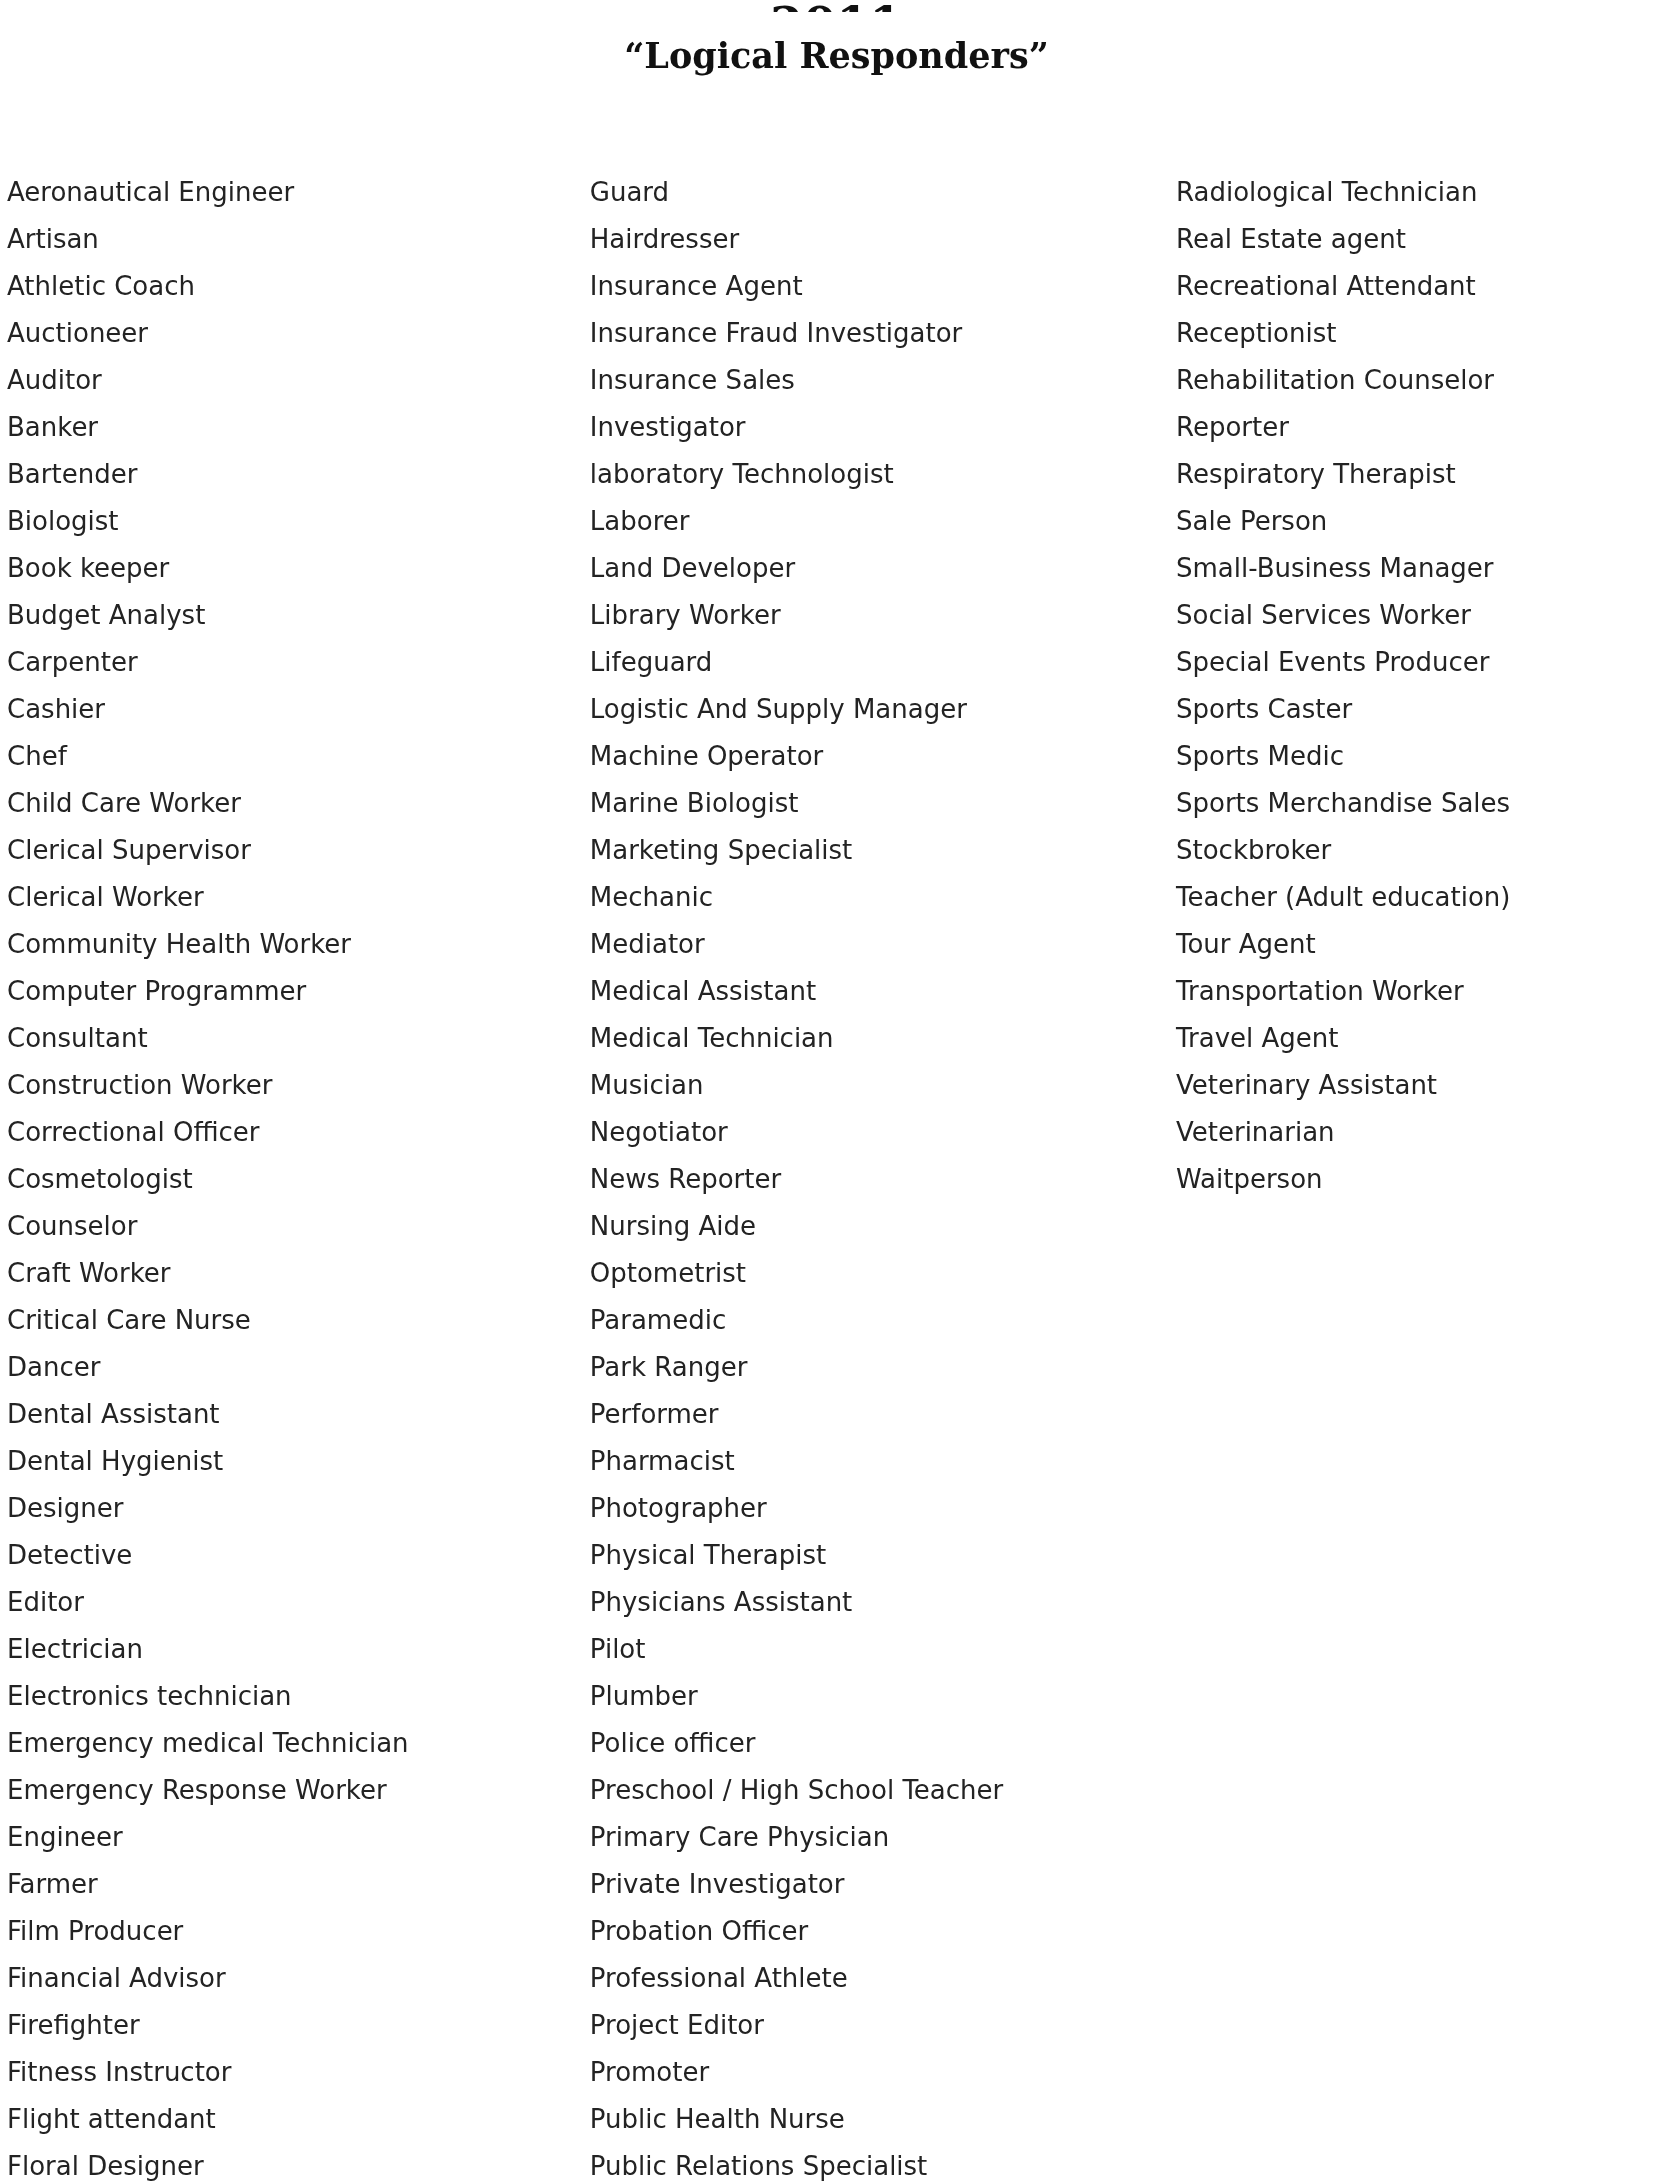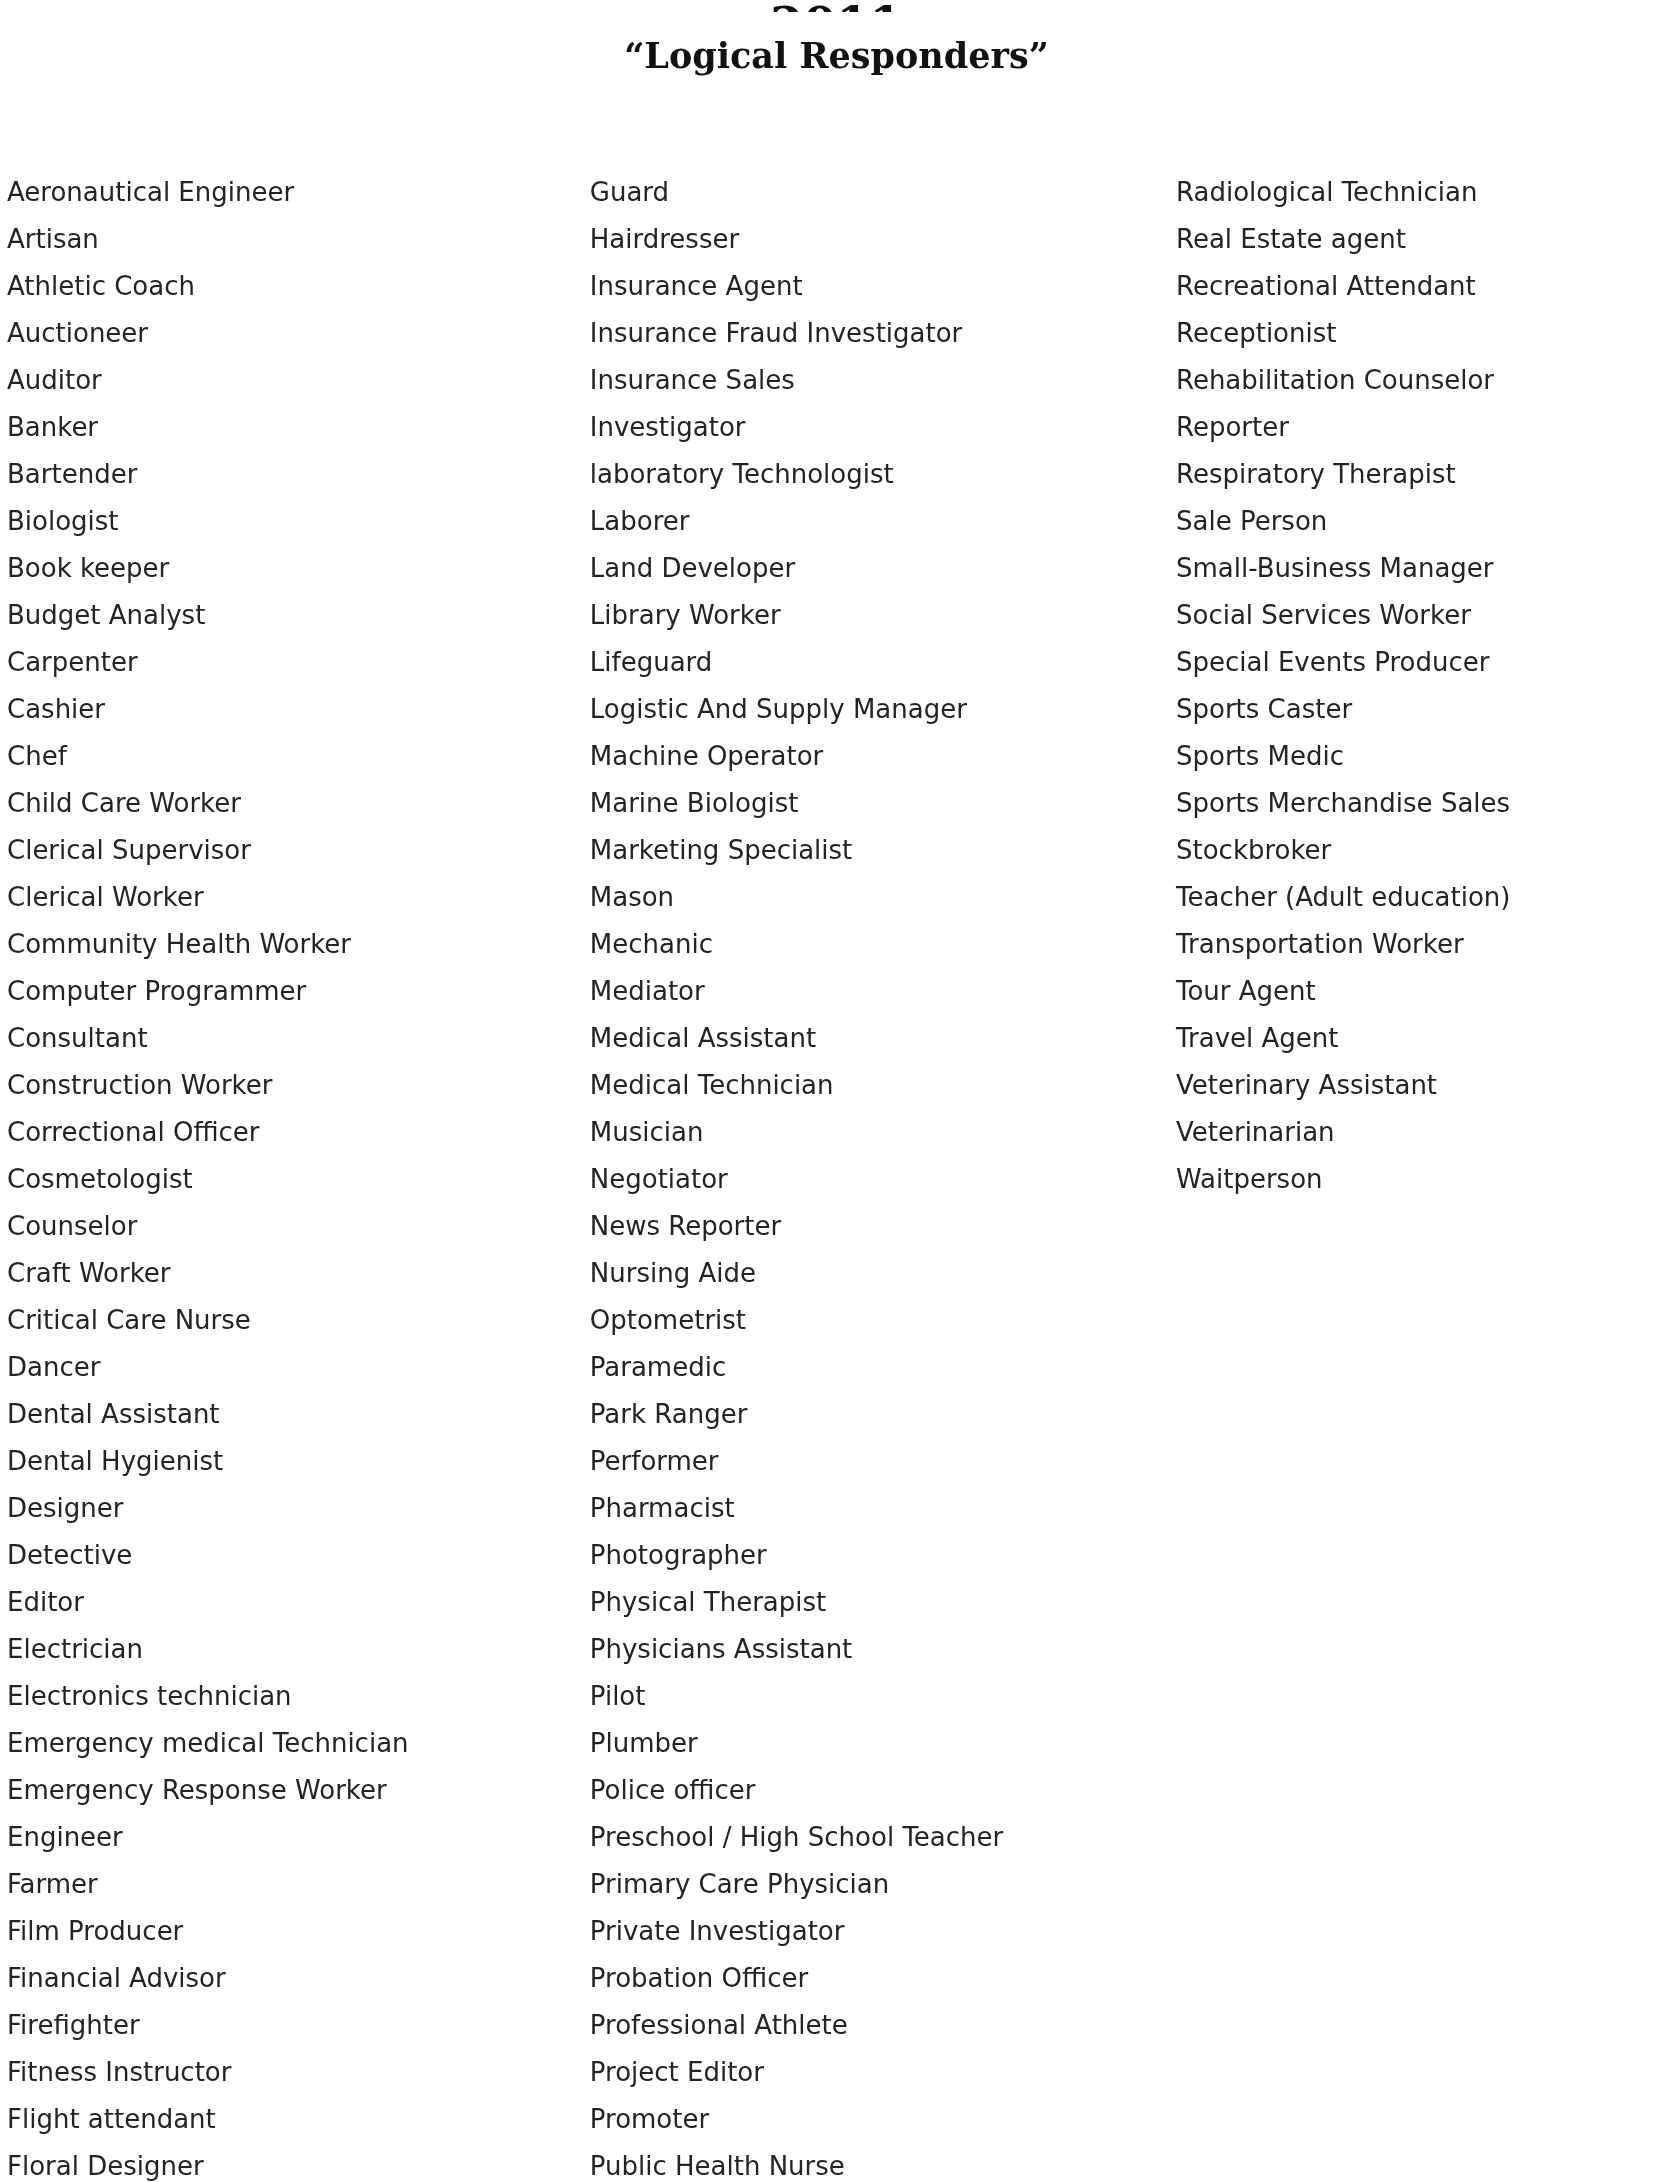--- a/index.html
+++ b/index.html
@@ -133,21 +133,20 @@
         <div class="entry">Investigator</div>
         <div class="entry">laboratory Technologist</div>
         <div class="entry">Laborer</div>
         <div class="entry">Land Developer</div>
         <div class="entry">Library Worker</div>
         <div class="entry">Lifeguard</div>
         <div class="entry">Logistic And Supply Manager</div>
         <div class="entry">Machine Operator</div>
         <div class="entry">Marine Biologist</div>
         <div class="entry">Marketing Specialist</div>
-        <div class="entry">Mason</div>
         <div class="entry">Mechanic</div>
         <div class="entry">Mediator</div>
         <div class="entry">Medical Assistant</div>
         <div class="entry">Medical Technician</div>
         <div class="entry">Musician</div>
         <div class="entry">Negotiator</div>
         <div class="entry">News Reporter</div>
         <div class="entry">Nursing Aide</div>
         <div class="entry">Optometrist</div>
         <div class="entry">Paramedic</div>
@@ -180,22 +179,22 @@
         <div class="entry">Respiratory Therapist</div>
         <div class="entry">Sale Person</div>
         <div class="entry">Small-Business Manager</div>
         <div class="entry">Social Services Worker</div>
         <div class="entry">Special Events Producer</div>
         <div class="entry">Sports Caster</div>
         <div class="entry">Sports Medic</div>
         <div class="entry">Sports Merchandise Sales</div>
         <div class="entry">Stockbroker</div>
         <div class="entry">Teacher (Adult education)</div>
+        <div class="entry">Tour Agent</div>
         <div class="entry">Transportation Worker</div>
-        <div class="entry">Tour Agent</div>
         <div class="entry">Travel Agent</div>
         <div class="entry">Veterinary Assistant</div>
         <div class="entry">Veterinarian</div>
         <div class="entry">Waitperson</div>
       </div>
   </div>
 
 </div>
 
 

